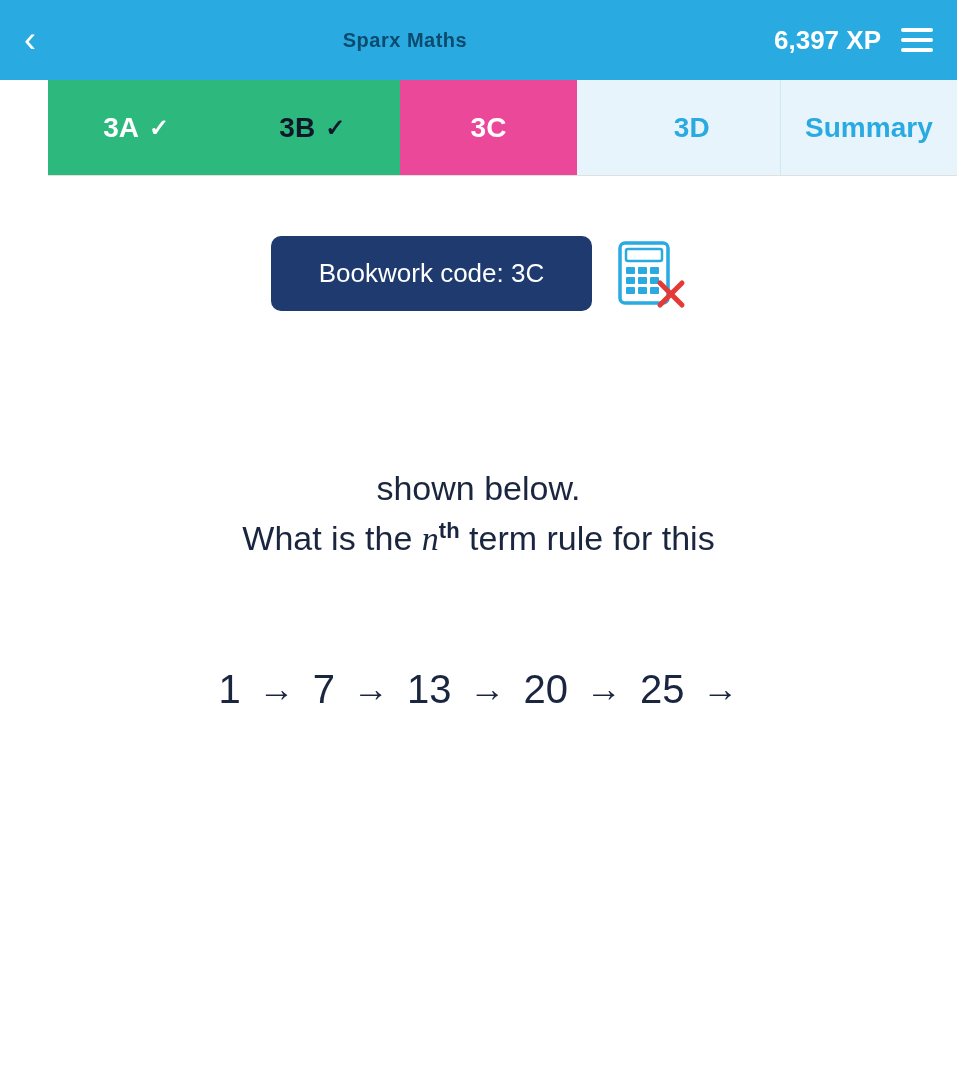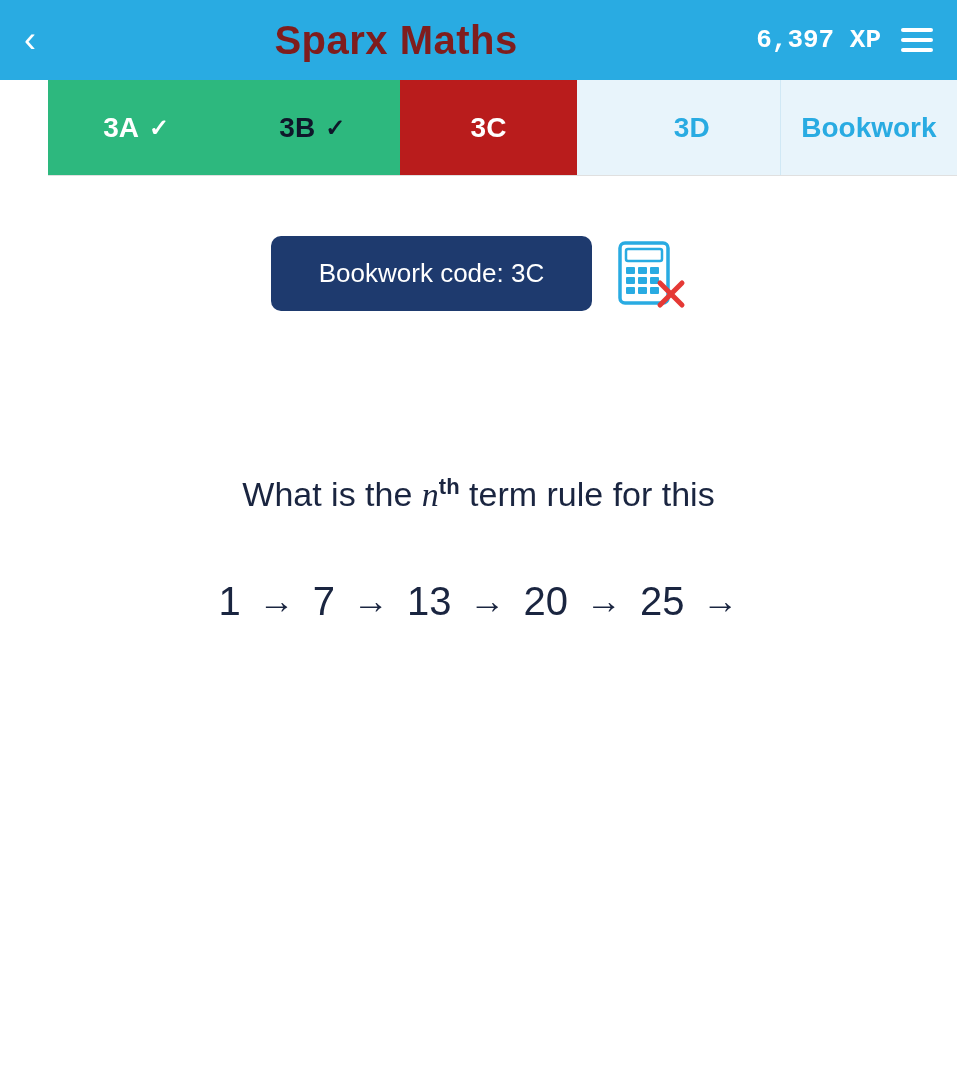--- a/index.html
+++ b/index.html
@@ -24,31 +24,30 @@
 
     .header-back {
       color: #fff;
       font-size: 36px;
       font-weight: 300;
       cursor: pointer;
       line-height: 1;
     }
 
     .header-title {
-      color: #7f1d1d;
-      font-size: 40px;
+      color: #0c4a6e;
+      font-size: 20px;
       font-weight: 700;
       letter-spacing: 0.5px;
     }
 
     .header-right {
       display: flex;
       align-items: center;
       gap: 20px;
-      font-family: Liberation Mono, monospace;
     }
 
     .header-xp {
       color: #fff;
       font-size: 26px;
       font-weight: 600;
     }
 
     .header-menu {
       display: flex;
@@ -88,21 +87,21 @@
       background: #2db87e;
       color: #fff;
     }
 
     .tab-3b {
       background: #2db87e;
       color: #0f172a;
     }
 
     .tab-3c {
-      background: #b91c1c;
+      background: #ec4899;
       color: #fff;
     }
 
     .tab-3d {
       background: #e8f4fb;
       color: #29abe2;
       border-right: 1px solid #d0e8f5;
       padding-left: 27px;
     }
 
@@ -114,20 +113,21 @@
     .tab-checkmark {
       font-size: 24px;
     }
 
     
     .content {
       padding: 40px 60px;
       display: flex;
       flex-direction: column;
       align-items: center;
+      gap: 44px;
     }
 
     
     .bookwork-row {
       display: flex;
       align-items: center;
       gap: 24px;
       margin-bottom: 60px;
       margin-top: 20px;
     }
@@ -210,21 +210,21 @@
     <span>3B</span>
     <span class="tab-checkmark">✓</span>
   </div>
   <div class="tab tab-3c">
     <span>3C</span>
   </div>
   <div class="tab tab-3d">
     <span>3D</span>
   </div>
   <div class="tab tab-summary">
-    <span>Bookwork</span>
+    <span>Summary</span>
   </div>
 </nav>
 
 <main class="content">
 
   <div class="bookwork-row">
     <div class="bookwork-badge">Bookwork code: 3C</div>
 
     <div class="calculator-icon">
       <svg width="70" height="70" viewBox="0 0 70 70" xmlns="http://www.w3.org/2000/svg">
@@ -244,21 +244,21 @@
         <rect x="34" y="48" width="9" height="7" rx="1" fill="#29abe2"></rect>
 
         <line x1="44" y1="44" x2="66" y2="66" stroke="#e53935" stroke-width="5" stroke-linecap="round"></line>
         <line x1="66" y1="44" x2="44" y2="66" stroke="#e53935" stroke-width="5" stroke-linecap="round"></line>
       </svg>
     </div>
   </div>
 
   <div class="question-text">
     <br>
-    <br>
+    <span>shown below.</span><br>
     <span>What is the </span><span class="math-italic">n</span><sup>th</sup><span> term rule for this</span><br>
   </div>
 
   <div class="sequence">
     <span>1</span>
     <span class="seq-arrow">→</span>
     <span>7</span>
     <span class="seq-arrow">→</span>
     <span>13</span>
     <span class="seq-arrow">→</span>

